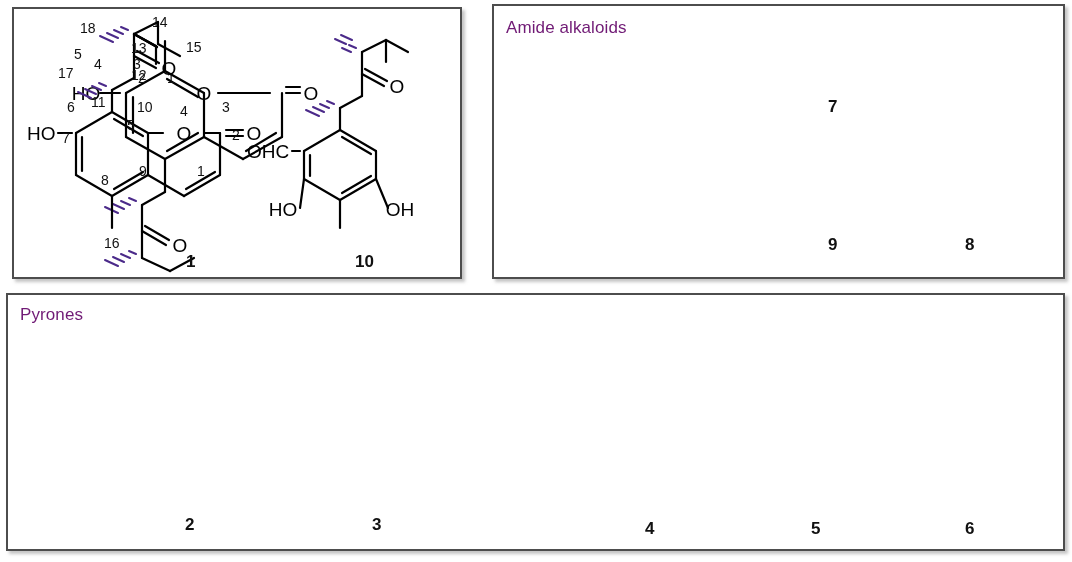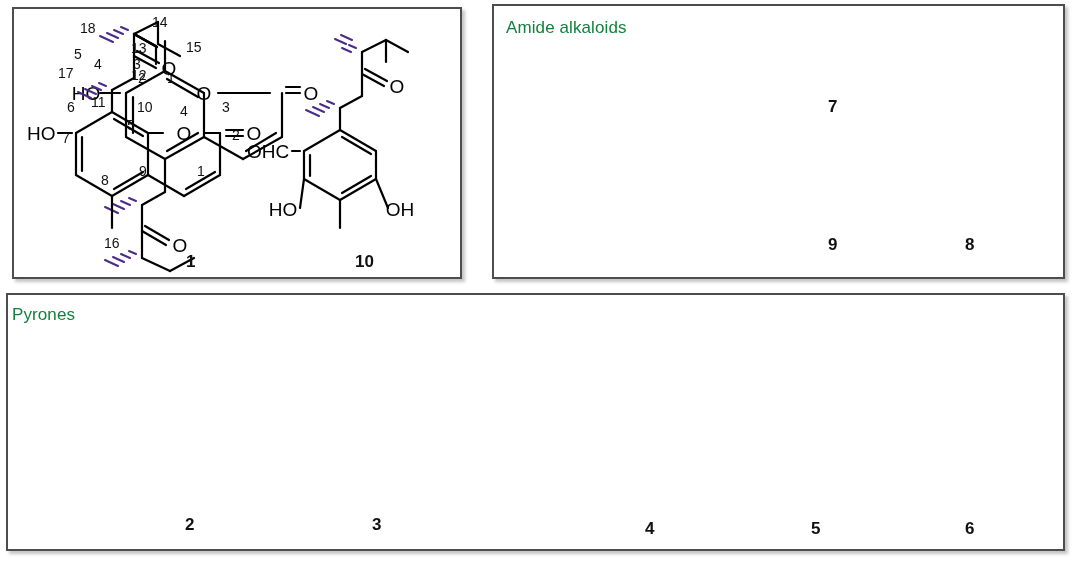--- a/index.html
+++ b/index.html
@@ -3,21 +3,21 @@
 <meta charset="utf-8">
 <style>
   html,body{margin:0;padding:0;background:#ffffff;}
   body{width:1072px;height:562px;position:relative;
        font-family:"Liberation Sans","DejaVu Sans",sans-serif;}
   .panel{position:absolute;background:#ffffff;border:2px solid #4d4d4d;
          box-shadow:3px 3px 3px rgba(150,150,150,.55);box-sizing:border-box;}
   #panel-coumarins{left:12px;top:7px;width:450px;height:272px;}
   #panel-amides{left:492px;top:4px;width:573px;height:275px;}
   #panel-pyrones{left:6px;top:293px;width:1059px;height:258px;}
-  .panel-title{position:absolute;font-size:17px;color:#15803d;letter-spacing:.1px;
+  .panel-title{position:absolute;font-size:17px;color:#701a75;letter-spacing:.1px;
                white-space:nowrap;}
   .cmpd-num{position:absolute;font-weight:bold;font-size:17px;color:#111;}
   svg{position:absolute;left:0;top:0;overflow:visible;pointer-events:none;}
   text{font-family:"Liberation Sans","DejaVu Sans",sans-serif;}
   .atm{font-size:19px;fill:#000;}
   .atmB{font-size:19px;fill:#0000ee;}
   .sub{font-size:13px;}
   .lbl{font-size:14px;fill:#111;}
   .bond{stroke:#000;stroke-width:2.2;fill:none;stroke-linecap:round;}
   .bondB{stroke:#0000ee;stroke-width:2.2;fill:none;stroke-linecap:round;}
@@ -536,21 +536,21 @@
     <path class="bond" d="M998,517 L976,505"></path>
     <path class="bond" d="M976,505 L954,517"></path>
     <path class="bond" d="M954,517 L932,505"></path>
   </g>
 </svg>
 
 <div class="panel" id="panel-amides"></div>
 <div class="panel" id="panel-pyrones"></div>
 
 <div class="panel-title" style="left:506px;top:18px;">Amide alkaloids</div>
-<div class="panel-title" style="left:12px;top:305px;">Pyrones</div>
+<div class="panel-title" style="left:20px;top:305px;">Pyrones</div>
 
 <div class="cmpd-num" style="left:186px;top:252px;">1</div>
 <div class="cmpd-num" style="left:355px;top:252px;">10</div>
 <div class="cmpd-num" style="left:828px;top:97px;">7</div>
 <div class="cmpd-num" style="left:828px;top:235px;">9</div>
 <div class="cmpd-num" style="left:965px;top:235px;">8</div>
 <div class="cmpd-num" style="left:185px;top:515px;">2</div>
 <div class="cmpd-num" style="left:372px;top:515px;">3</div>
 <div class="cmpd-num" style="left:645px;top:519px;">4</div>
 <div class="cmpd-num" style="left:811px;top:519px;">5</div>

